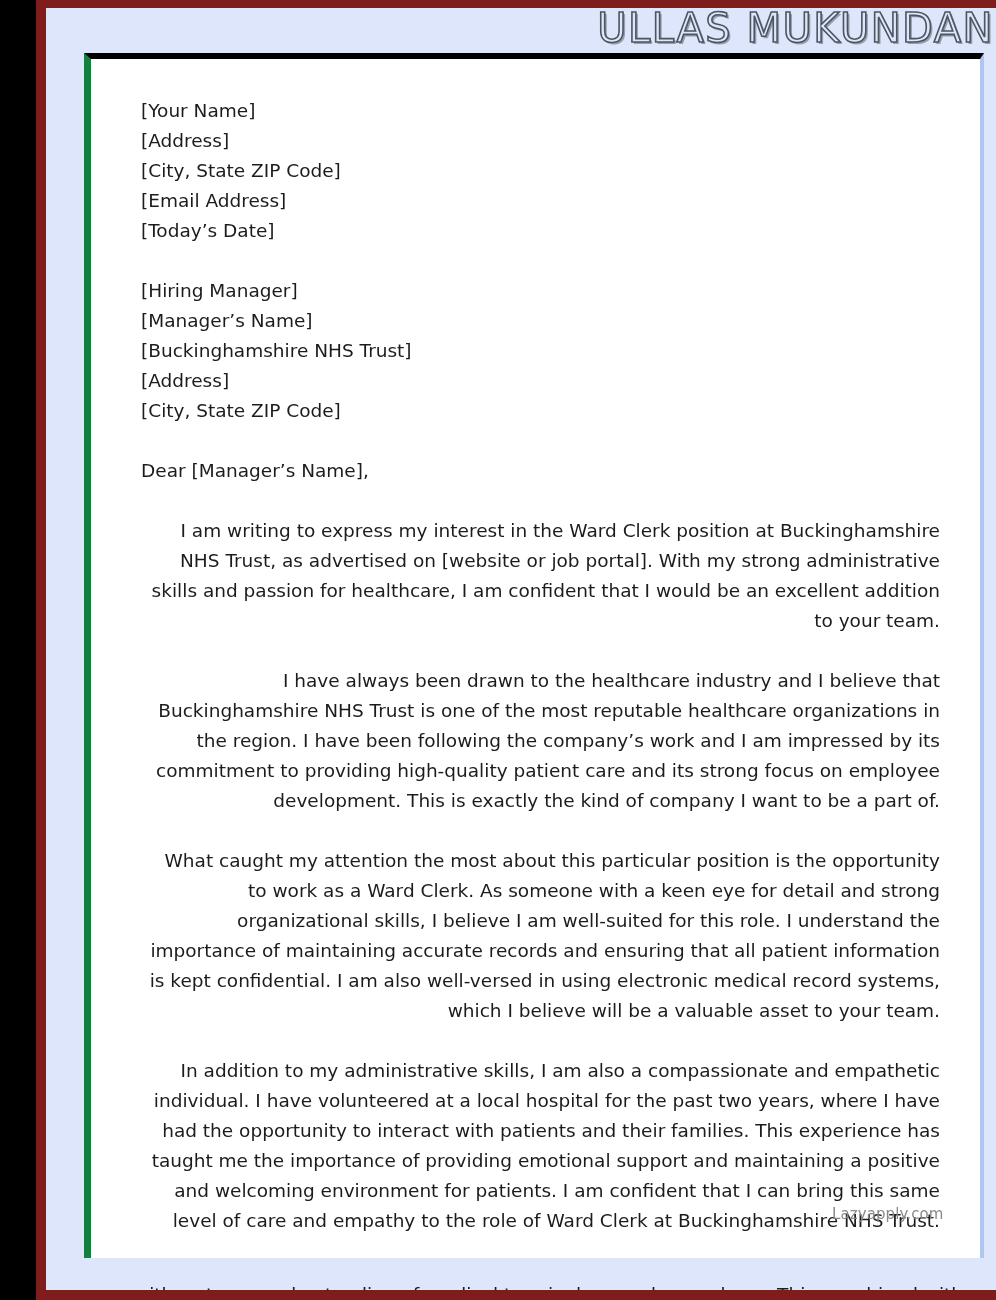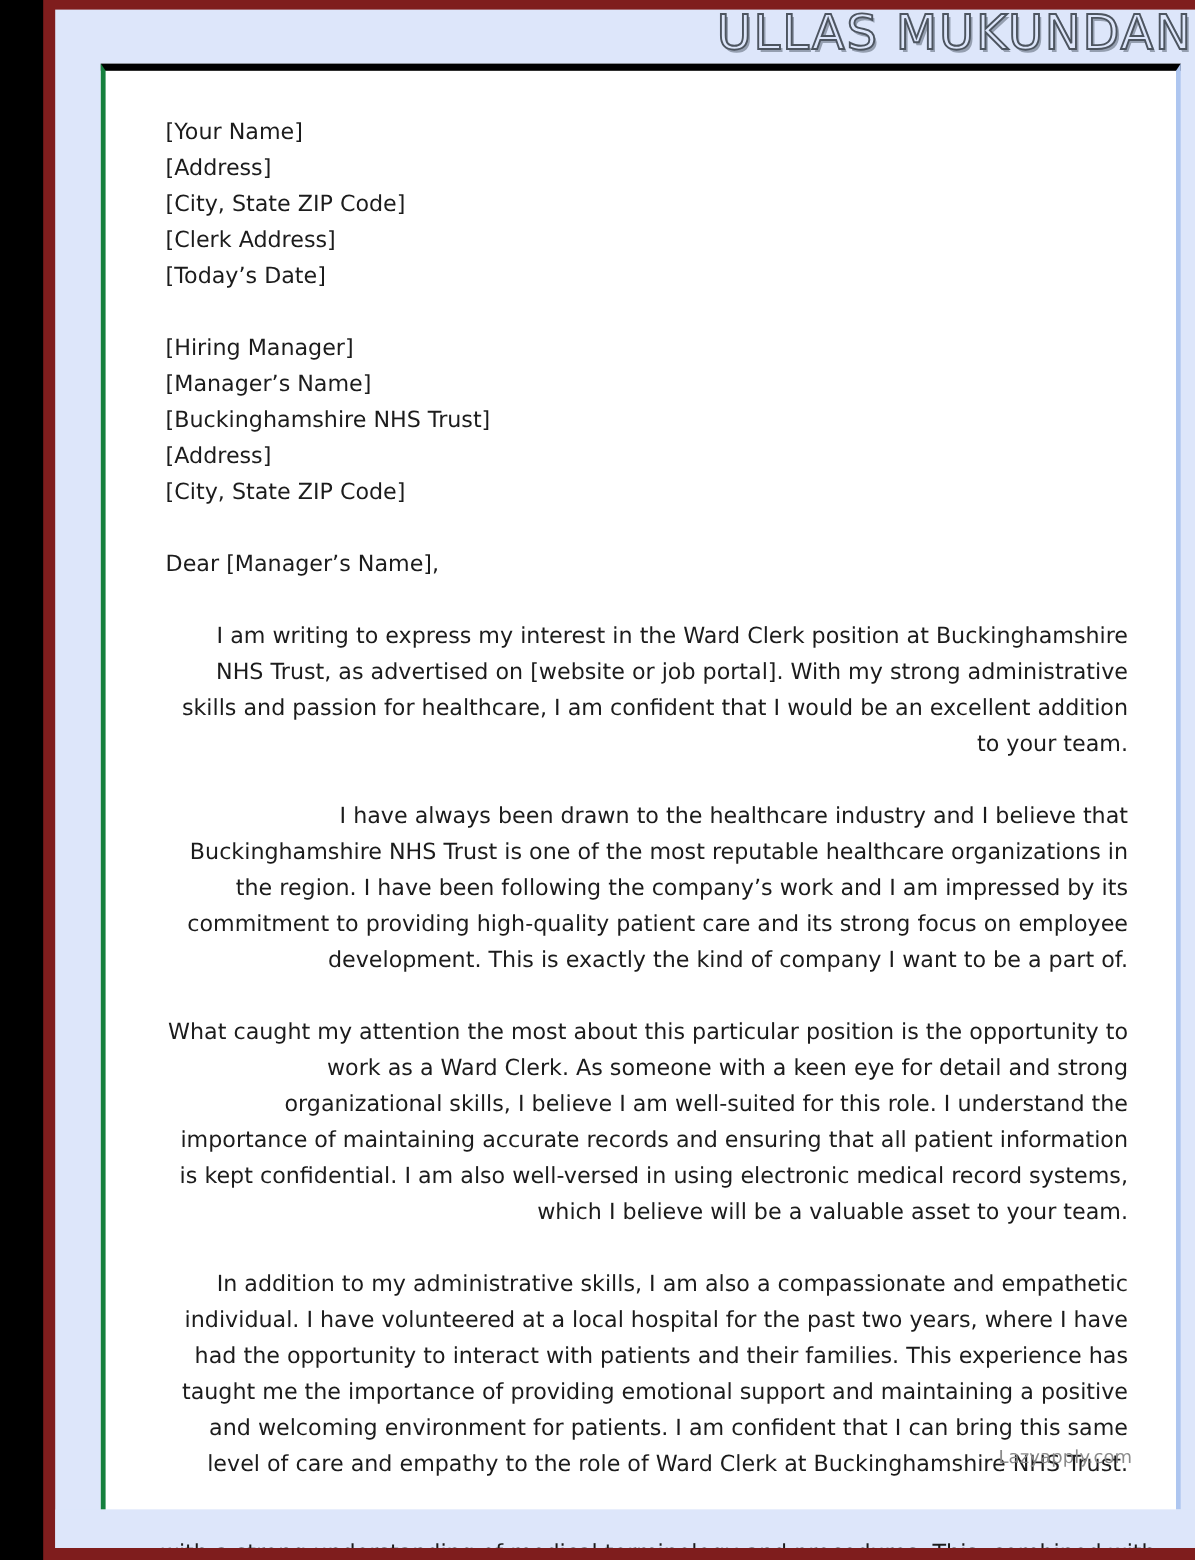--- a/index.html
+++ b/index.html
@@ -60,21 +60,21 @@
 
   
   .page {
     position: absolute;
     left: 38px;
     top: 45px;
     width: 900px;
     height: 1205px;
     background: #ffffff;
     border-top: 6px solid #000000;
-    border-left: 4px solid #15803d;
+    border-left: 7px solid #15803d;
     border-right: 4px solid #aec6f0;
     overflow: hidden;
   }
 
   .page-inner {
     padding: 37px 40px 0 50px;
   }
 
   
   .block {
@@ -149,21 +149,21 @@
       <div class="header-name">ULLAS MUKUNDAN</div>
     </div>
 
     <div class="page">
       <div class="page-inner">
 
         <div class="block">
           <div class="addr-line">[Your Name]</div>
           <div class="addr-line">[Address]</div>
           <div class="addr-line">[City, State ZIP Code]</div>
-          <div class="addr-line">[Clerk Address]</div>
+          <div class="addr-line">[Email Address]</div>
           <div class="addr-line">[Today’s Date]</div>
         </div>
 
         <div class="spacer"></div>
 
         <div class="block">
           <div class="addr-line">[Hiring Manager]</div>
           <div class="addr-line">[Manager’s Name]</div>
           <div class="addr-line">[Buckinghamshire NHS Trust]</div>
           <div class="addr-line">[Address]</div>

